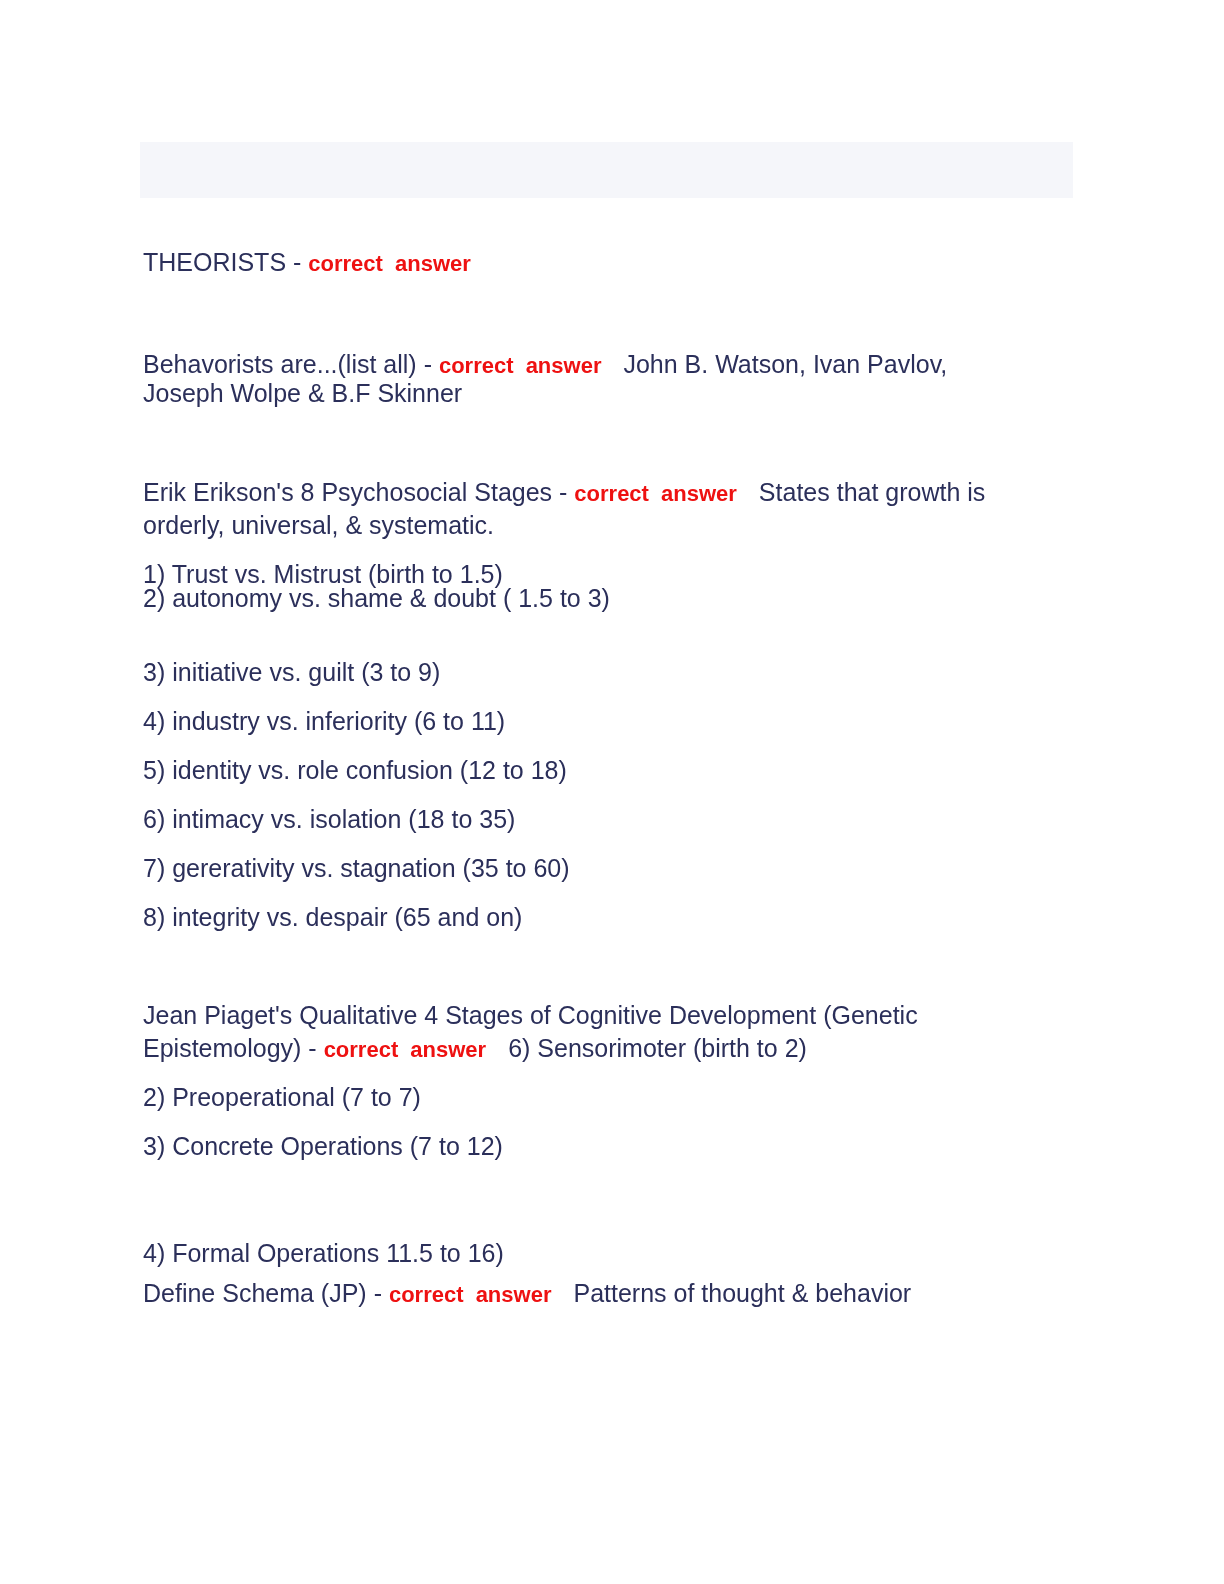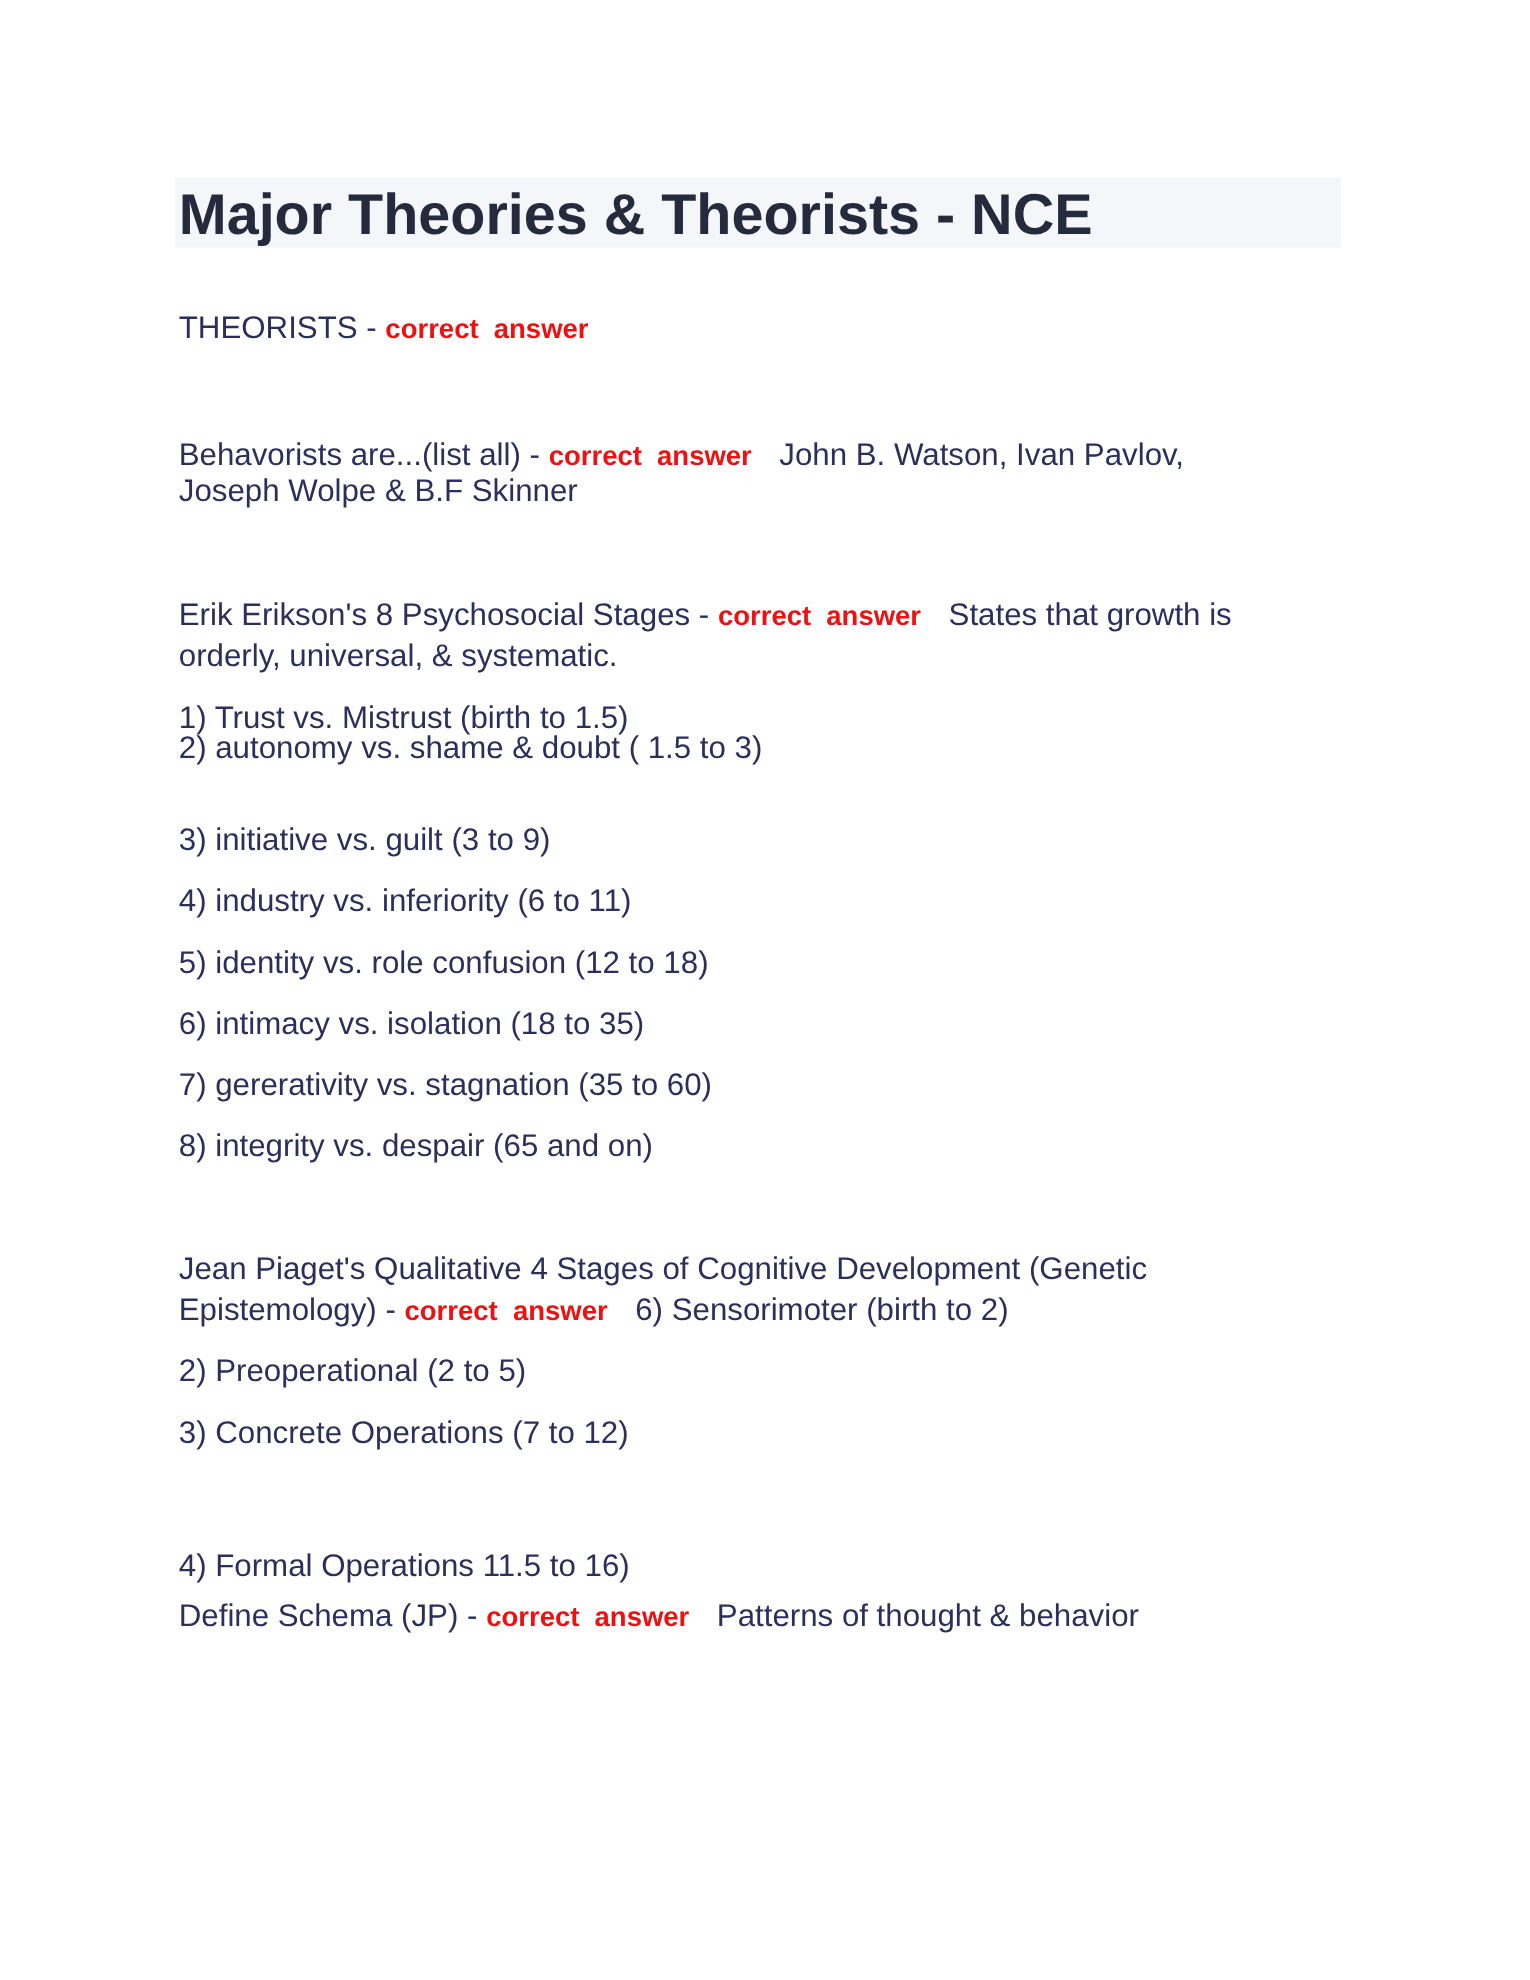--- a/index.html
+++ b/index.html
@@ -55,21 +55,20 @@
       text-align: center;
     }
     .gap { display: inline-block; width: 22px; }
   </style>
 </head>
 <body>
 
 <div class="page">
 
   <div class="title-bar"></div>
-  <h1 class="title">Major Theories &amp; Theorists - NCE</h1>
 
   <div class="line" style="top:246px;">
     <span>THEORISTS - </span><span class="ca">correct  answer</span>
   </div>
 
   <div class="line" style="top:348px;">
     <span>Behavorists are...(list all) - </span><span class="ca">correct  answer</span><span class="gap"></span><span>John B. Watson, Ivan Pavlov,</span>
   </div>
   <div class="line" style="top:377px;">Joseph Wolpe &amp; B.F Skinner</div>
 
@@ -83,21 +82,21 @@
   <div class="line" style="top:705px;">4) industry vs. inferiority (6 to 11)</div>
   <div class="line" style="top:754px;text-align:right;">5) identity vs. role confusion (12 to 18)</div>
   <div class="line" style="top:803px;">6) intimacy vs. isolation (18 to 35)</div>
   <div class="line" style="top:852px;">7) gererativity vs. stagnation (35 to 60)</div>
   <div class="line" style="top:901px;">8) integrity vs. despair (65 and on)</div>
 
   <div class="line" style="top:999px;">Jean Piaget's Qualitative 4 Stages of Cognitive Development (Genetic</div>
   <div class="line" style="top:1032px;">
     <span>Epistemology) - </span><span class="ca">correct  answer</span><span class="gap"></span><span>6) Sensorimoter (birth to 2)</span>
   </div>
-  <div class="line" style="top:1081px;">2) Preoperational (2 to 5)</div>
+  <div class="line" style="top:1081px;">2) Preoperational (7 to 7)</div>
   <div class="line" style="top:1130px;">3) Concrete Operations (7 to 12)</div>
   <div class="line" style="top:1237px;text-align:right;">4) Formal Operations 11.5 to 16)</div>
 
   <div class="line" style="top:1277px;">
     <span>Define Schema (JP) - </span><span class="ca">correct  answer</span><span class="gap"></span><span>Patterns of thought &amp; behavior</span>
   </div>
 
 </div>
 
 </body></html>

